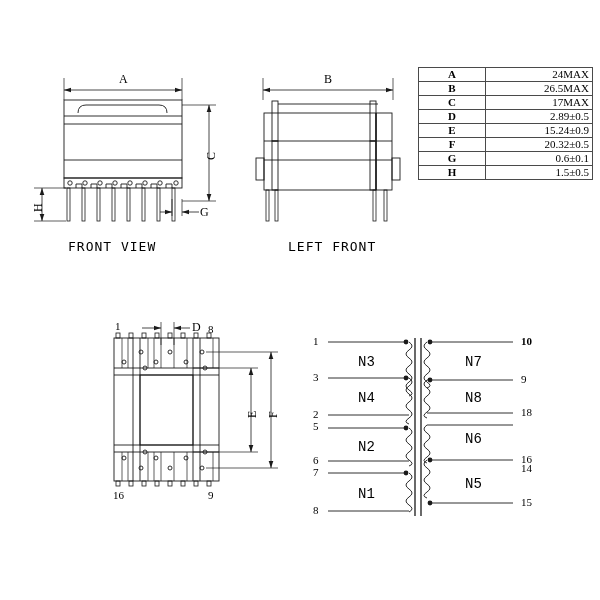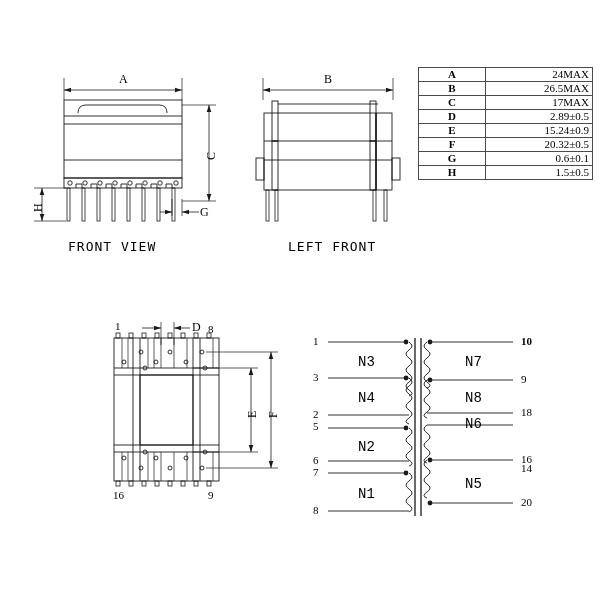--- a/index.html
+++ b/index.html
@@ -351,20 +351,20 @@
   <div class="lbl wind-lbl" style="left:358px;top:355px;">N3</div>
   <div class="lbl wind-lbl" style="left:358px;top:391px;">N4</div>
   <div class="lbl wind-lbl" style="left:358px;top:440px;">N2</div>
   <div class="lbl wind-lbl" style="left:358px;top:487px;">N1</div>
 
   <div class="lbl pin-num" style="left:521px;top:336px;font-weight:bold;">10</div>
   <div class="lbl pin-num" style="left:521px;top:374px;">9</div>
   <div class="lbl pin-num" style="left:521px;top:407px;">18</div>
   <div class="lbl pin-num" style="left:521px;top:419px;margin-top:44px;">14</div>
   <div class="lbl pin-num" style="left:521px;top:454px;">16</div>
-  <div class="lbl pin-num" style="left:521px;top:497px;">20</div>
+  <div class="lbl pin-num" style="left:521px;top:497px;">15</div>
 
   <div class="lbl wind-lbl" style="left:465px;top:355px;">N7</div>
   <div class="lbl wind-lbl" style="left:465px;top:391px;">N8</div>
-  <div class="lbl wind-lbl" style="left:465px;top:417px;">N6</div>
+  <div class="lbl wind-lbl" style="left:465px;top:432px;">N6</div>
   <div class="lbl wind-lbl" style="left:465px;top:477px;">N5</div>
 
 </div>
 
 </body></html>

